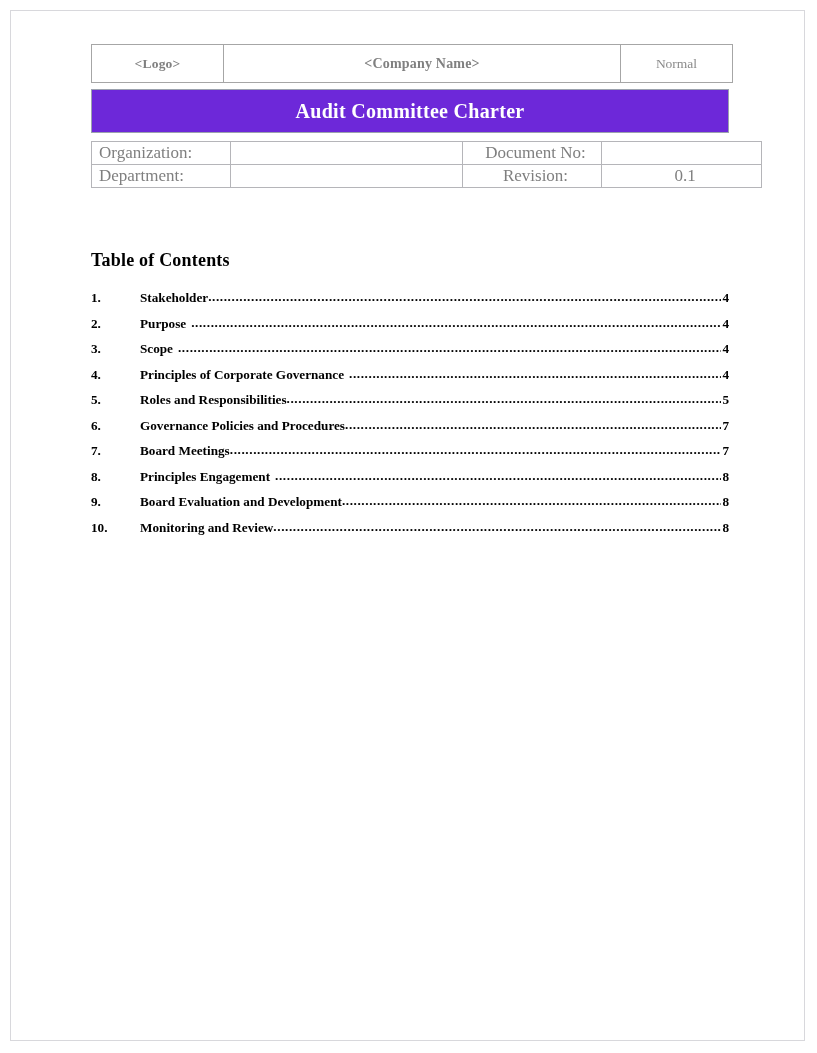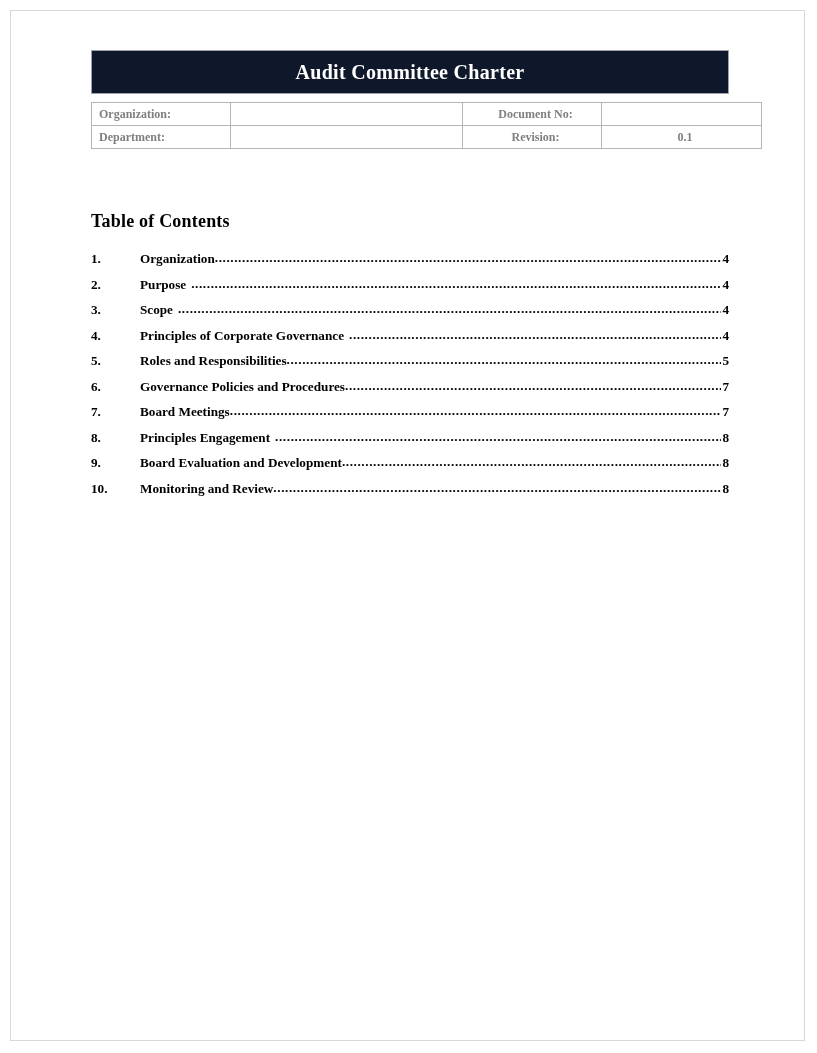--- a/index.html
+++ b/index.html
@@ -69,21 +69,21 @@
     width: 111px;
     text-align: center;
     font-size: 13.5px;
     color: #8a8a8a;
   }
 
   
   .title-bar {
     width: 638px;
     height: 44px;
-    background: #0f172a;
+    background: #6d28d9;
     border: 1px solid #9ba2ae;
     box-sizing: border-box;
     display: flex;
     align-items: center;
     justify-content: center;
     margin-top: 6px;
   }
   .title-bar-text {
     color: #ffffff;
     font-weight: bold;
@@ -97,22 +97,22 @@
   }
   table.meta-table {
     border-collapse: collapse;
     table-layout: fixed;
     width: 638px;
   }
   table.meta-table td {
     border: 1px solid #b5b5b9;
     height: 22px;
     padding: 0 0 0 7px;
-    font-size: 12px;
-    font-weight: bold;
+    font-size: 17px;
+    font-weight: normal;
     color: #7f7f7f;
     vertical-align: middle;
     overflow: hidden;
     white-space: nowrap;
   }
   .mt-label-1 { width: 131px; }
   .mt-value-1 { width: 224px; }
   .mt-label-2 { width: 131px; text-align: center; }
   .mt-value-2 { width: 152px; text-align: center; }
 
@@ -163,20 +163,29 @@
   }
   
   .gap-on > .toc-label { padding-right: 5px; }
 </style>
 </head>
 <body>
 
 <div id="page">
   <div id="content">
 
+    <table class="doc-table">
+      <tbody>
+          <tr class="hdr-row">
+        <td class="cell-logo">&lt;Logo&gt;</td>
+        <td class="cell-company">&lt;Company Name&gt;</td>
+        <td class="cell-normal">Normal</td>
+      </tr>
+    </tbody>
+      </table>
 
     <div class="title-bar">
       <span class="title-bar-text">Audit Committee Charter</span>
     </div>
 
     <div class="meta-wrap">
       <table class="meta-table">
         <tbody>
           <tr>
             <td class="mt-label-1">Organization:</td>
@@ -192,21 +201,21 @@
           </tr>
         </tbody>
       </table>
     </div>
 
     <div class="toc-heading">Table of Contents</div>
 
     <div class="toc-list" id="toc-list">
         <div class="toc-row">
           <span class="toc-num">1.</span>
-          <span class="toc-label">Organization</span>
+          <span class="toc-label">Stakeholder</span>
           <span class="toc-dots">........................................................................................................................................................................................................</span>
           <span class="toc-page">4</span>
         </div>
         <div class="toc-row gap-on">
           <span class="toc-num">2.</span>
           <span class="toc-label">Purpose</span>
           <span class="toc-dots">........................................................................................................................................................................................................</span>
           <span class="toc-page">4</span>
         </div>
         <div class="toc-row gap-on">

